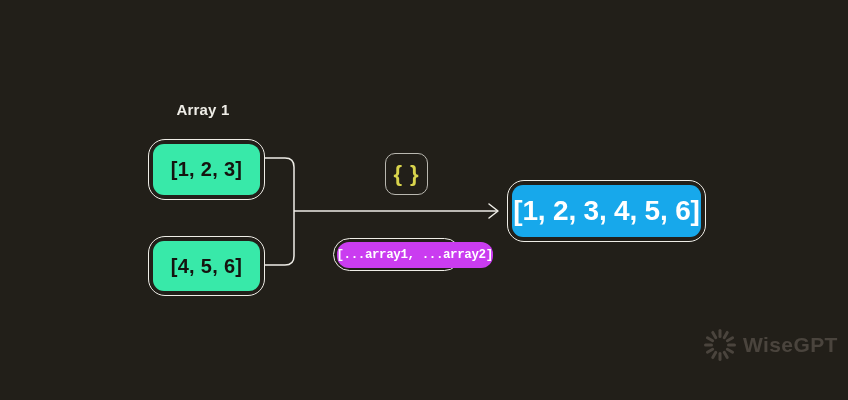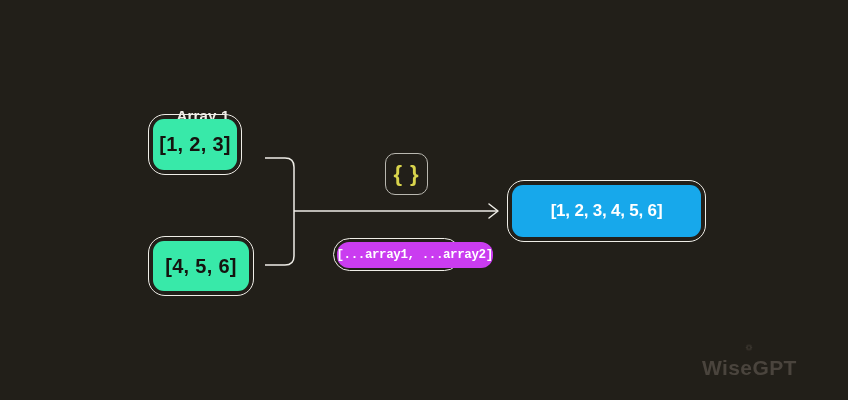--- a/index.html
+++ b/index.html
@@ -31,21 +31,21 @@
   .box-inner {
     flex: 1;
     border-radius: 11px;
     display: flex;
     align-items: center;
     justify-content: center;
     font-weight: bold;
     white-space: nowrap;
   }
   .box-inner.green { background: #38e9a9; color: #15130f; font-size: 20px; letter-spacing: 0.3px; }
-  .box-inner.blue  { background: #17a8eb; color: #ffffff; font-size: 17px; letter-spacing: -0.2px; }
+  .box-inner.blue  { background: #17a8eb; color: #ffffff; font-size: 28px; letter-spacing: -0.2px; }
 
   .braces-badge {
     border: 1.5px solid #b9b7b0;
     border-radius: 10px;
     display: flex;
     align-items: center;
     justify-content: center;
     color: #d9d44c;
     font-weight: bold;
     font-size: 22px;
@@ -91,42 +91,42 @@
 <body>
 
 <div class="canvas">
 
   <svg class="abs connectors" style="left:0; top:0;" width="848" height="400" viewBox="0 0 848 400">
     <path d="M265,158 L285,158 Q294,158 294,167 L294,256 Q294,265 285,265 L265,265" fill="none" stroke="#efede7" stroke-width="1.5"></path>
     <line x1="294" y1="211" x2="497" y2="211" stroke="#efede7" stroke-width="1.5"></line>
     <polyline points="489,204 498,211 489,218" fill="none" stroke="#efede7" stroke-width="1.5" stroke-linejoin="round" stroke-linecap="round"></polyline>
   </svg>
 
-  <div class="abs node-label" style="left:148px; top:107px; width:110px;">Array 1</div>
-  <div class="abs box-wrap" style="left:148px; top:114px; width:94px; height:61px;">
+  <div class="abs node-label" style="left:148px; top:101px; width:110px;">Array 1</div>
+  <div class="abs box-wrap" style="left:148px; top:139px; width:117px; height:61px;">
     <div class="box-inner green" style="background-color: rgb(56, 233, 169);">[1, 2, 3]</div>
   </div>
 
-  <div class="abs box-wrap" style="left:148px; top:236px; width:106px; height:60px;">
+  <div class="abs box-wrap" style="left:148px; top:236px; width:117px; height:60px;">
     <div class="box-inner green" style="background-color: rgb(56, 233, 169);">[4, 5, 6]</div>
   </div>
 
   <div class="abs braces-badge" style="left:385px; top:153px; width:43px; height:42px;">
     <span style="color: rgb(217, 212, 76);">{ }</span>
   </div>
 
   <div class="abs pill-wrap" style="left:333px; top:238px; width:128px; height:33px;">
     <div class="pill-inner" style="background-color: rgb(202, 60, 240);">[...array1, ...array2]</div>
   </div>
 
   <div class="abs box-wrap" style="left:507px; top:180px; width:199px; height:62px;">
     <div class="box-inner blue" style="background-color: rgb(23, 168, 235);">[1, 2, 3, 4, 5, 6]</div>
   </div>
 
-  <div class="abs logo" style="left:702px; top:344px; height:36px;flex-direction:column;">
+  <div class="abs logo" style="left:702px; top:327px; height:36px;">
     <svg width="36" height="36" viewBox="0 0 36 36">
       <g stroke="#4a443d" stroke-width="3" stroke-linecap="round">
         <line x1="18" y1="3.5" x2="18" y2="9.5" transform="rotate(0 18 18)"></line>
         <line x1="18" y1="3.5" x2="18" y2="9.5" transform="rotate(30 18 18)"></line>
         <line x1="18" y1="3.5" x2="18" y2="9.5" transform="rotate(60 18 18)"></line>
         <line x1="18" y1="3.5" x2="18" y2="9.5" transform="rotate(90 18 18)"></line>
         <line x1="18" y1="3.5" x2="18" y2="9.5" transform="rotate(120 18 18)"></line>
         <line x1="18" y1="3.5" x2="18" y2="9.5" transform="rotate(150 18 18)"></line>
         <line x1="18" y1="3.5" x2="18" y2="9.5" transform="rotate(180 18 18)"></line>
         <line x1="18" y1="3.5" x2="18" y2="9.5" transform="rotate(210 18 18)"></line>

